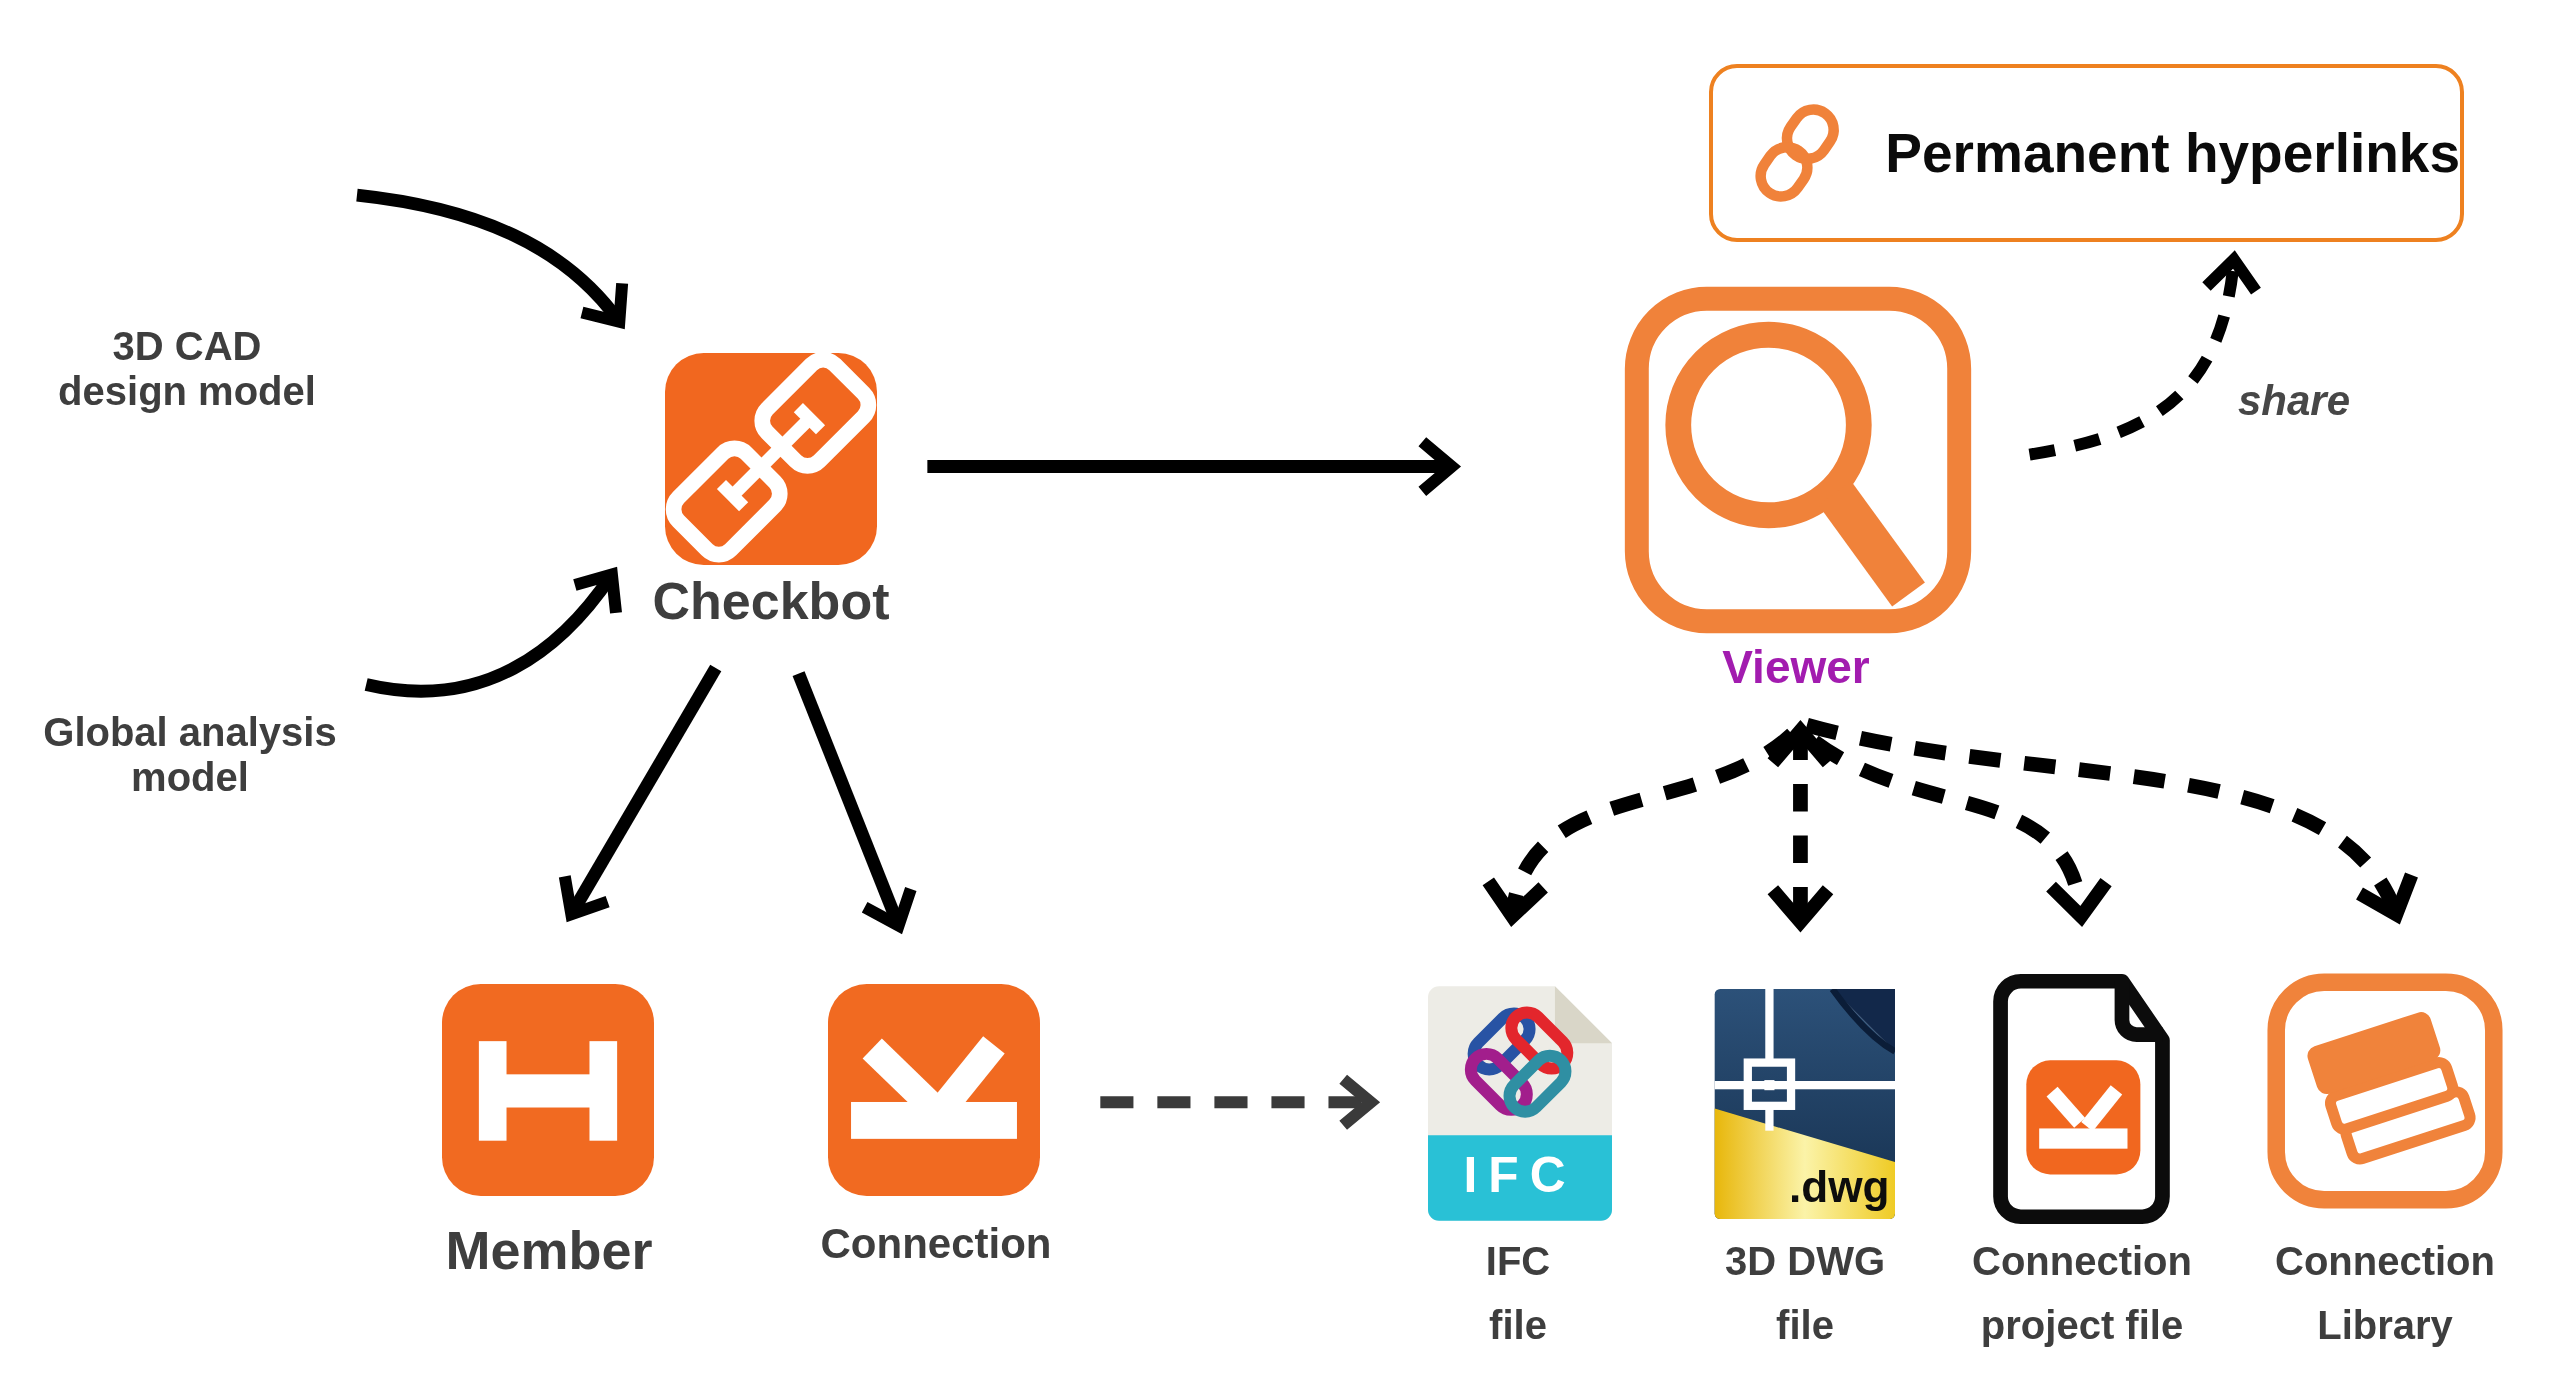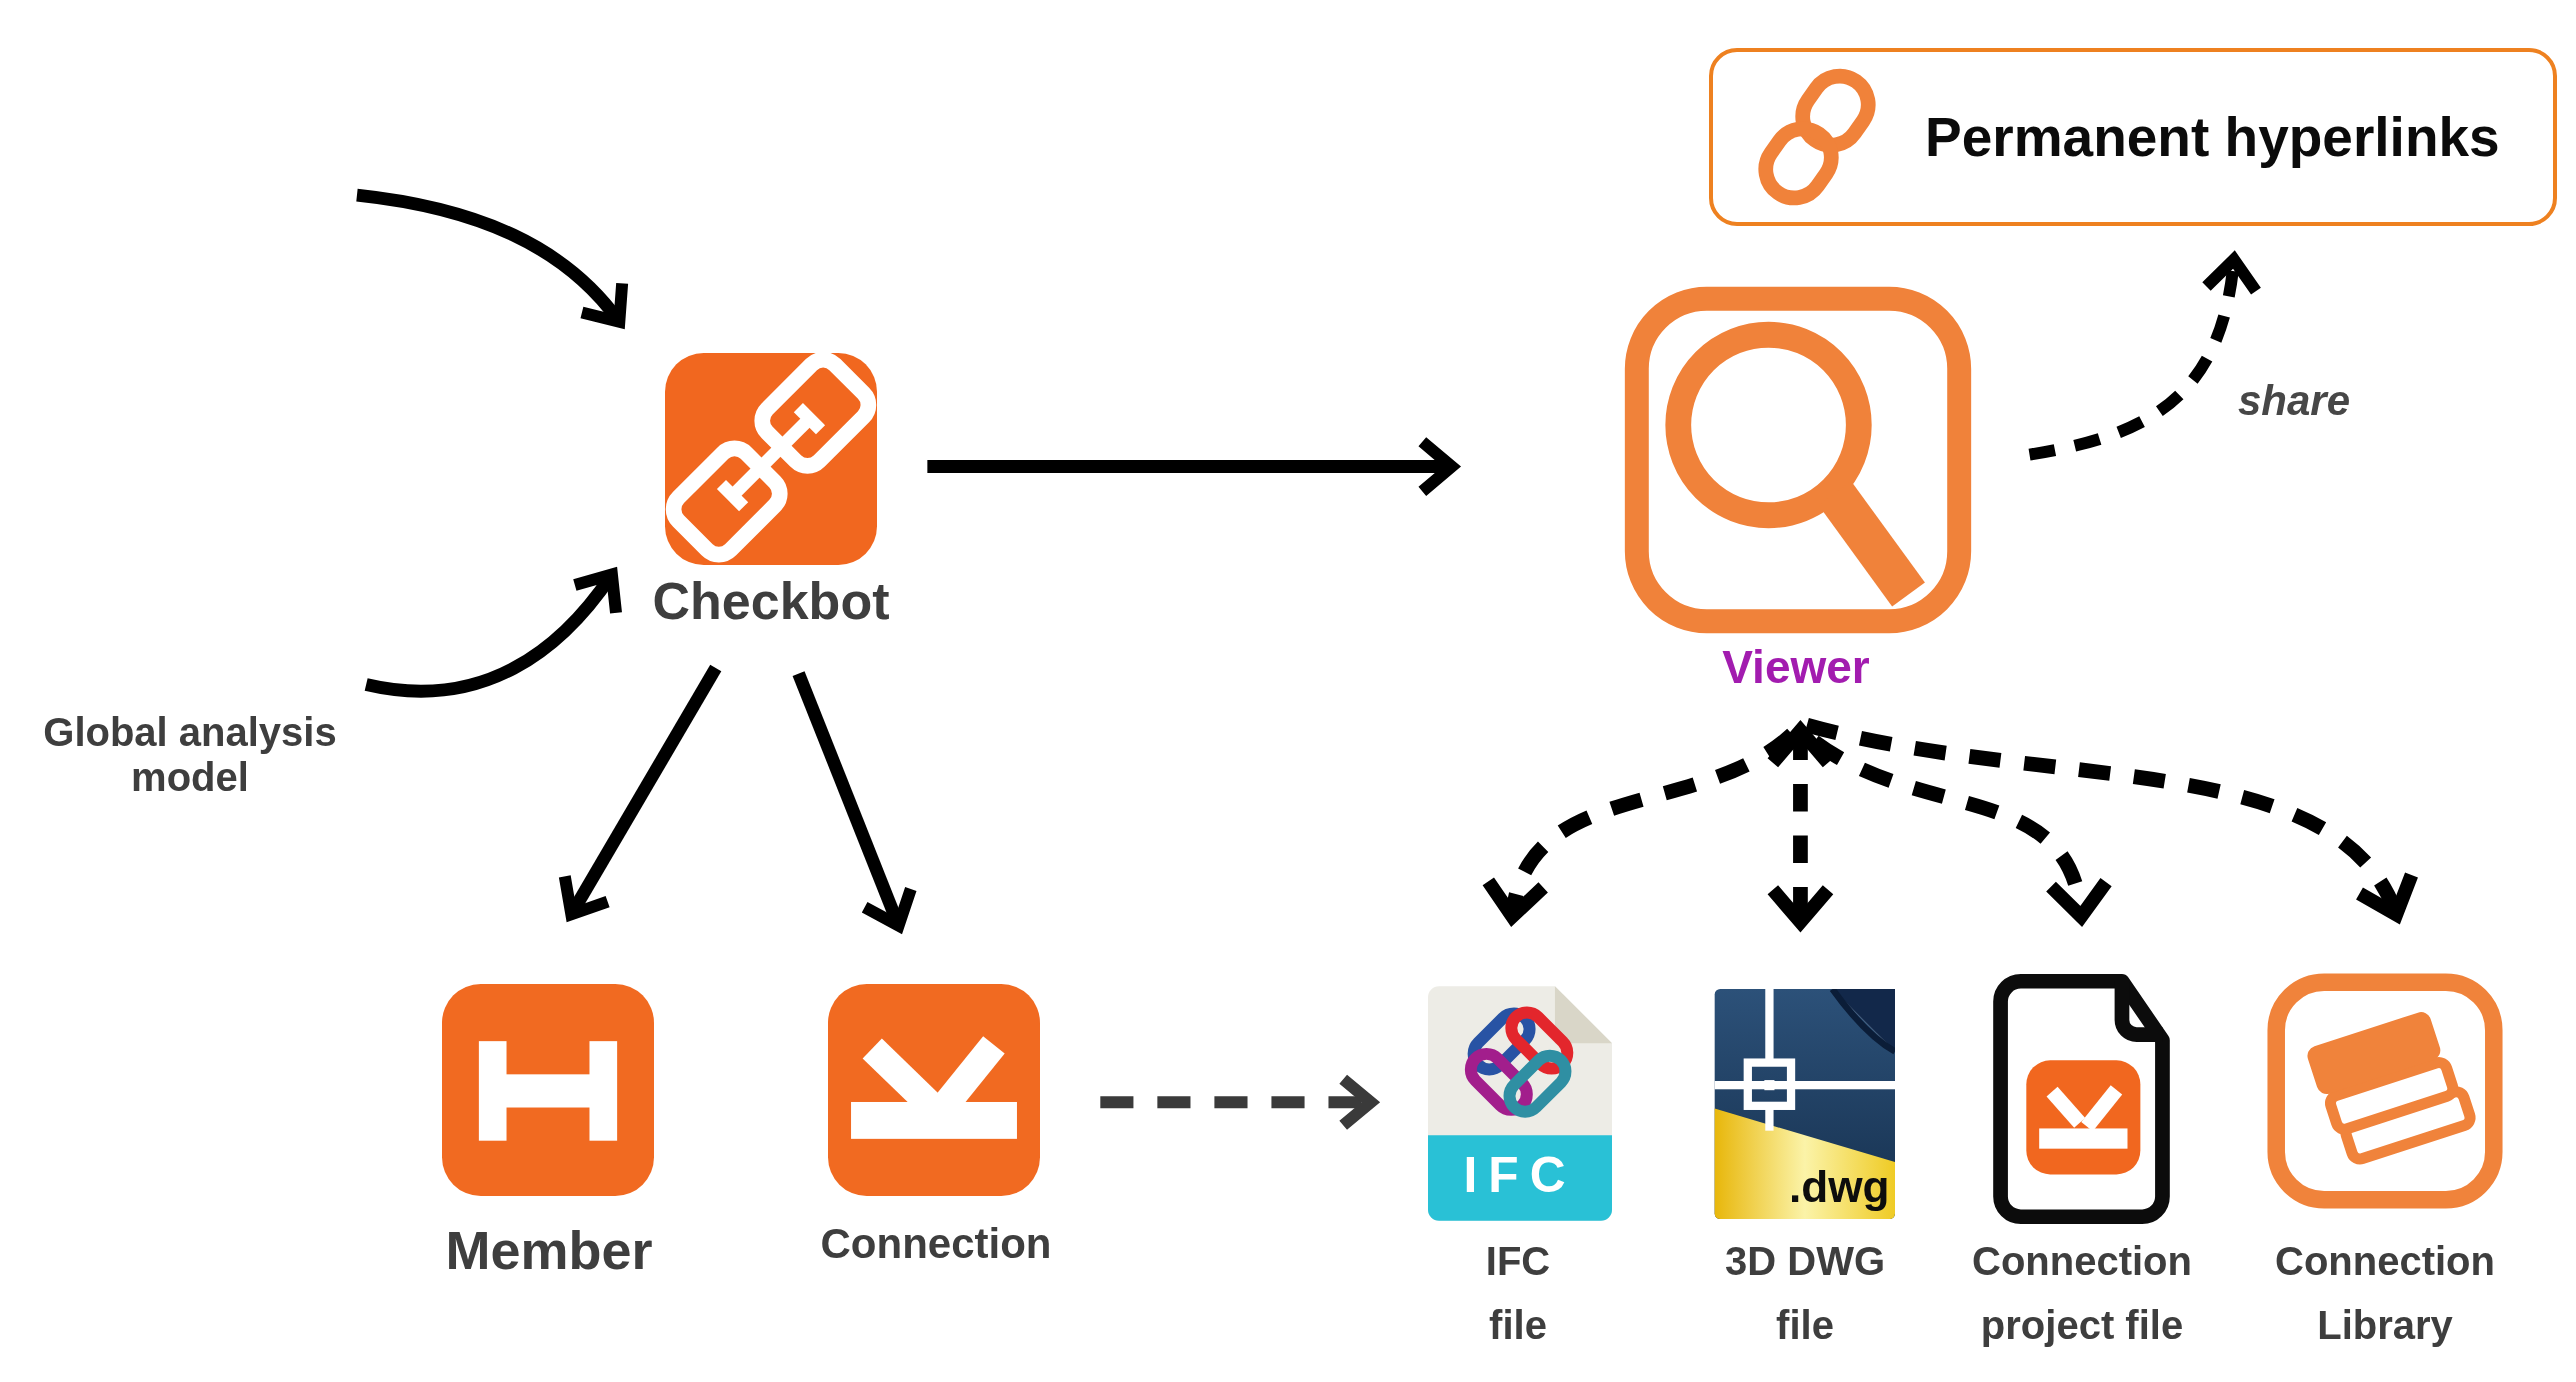--- a/index.html
+++ b/index.html
@@ -5,21 +5,21 @@
   html,body{margin:0;padding:0;background:#fff;}
   #canvas{position:relative;width:2576px;height:1383px;background:#fff;overflow:hidden;
           font-family:"Liberation Sans",sans-serif;}
   #edges{position:absolute;left:0;top:0;pointer-events:none;}
   .node{position:absolute;}
   .lbl{position:absolute;transform:translateX(-50%);text-align:center;font-weight:700;
        color:#3E3E3E;font-size:40px;line-height:1.12;white-space:nowrap;}
   .lbl.filelbl{line-height:1.6;}
   .lbl.black{color:#a21caf;font-size:46px;}
   .lbl.italic{font-style:italic;font-size:42px;color:#474747;}
-  #permanent-box{position:absolute;left:1709px;top:48px;width:848px;height:178px;
+  #permanent-box{position:absolute;left:1709px;top:64px;width:755px;height:178px;
        border:4.6px solid #EE8120;border-radius:28px;background:#fff;box-sizing:border-box;
        display:flex;align-items:center;gap:39px;padding-left:35px;}
   #permanent-box .ptext{font-size:55px;font-weight:700;color:#0B0B0B;white-space:nowrap;}
   svg text{font-family:"Liberation Sans",sans-serif;}
 </style>
 </head>
 <body>
 
 <div id="canvas">
 
@@ -43,20 +43,24 @@
     <path d="M 868 732 L 976 1004" fill="none" stroke="#000" stroke-width="14" marker-end="url(#mk-b13)"></path>
     <path d="M 1196 1198 H 1488" fill="none" stroke="#3A3A3A" stroke-width="13" stroke-dasharray="36 26" marker-end="url(#mk-g13)"></path>
 
     <path d="M 1957 796 V 1000" fill="none" stroke="#000" stroke-width="16" stroke-dasharray="30 26" marker-start="url(#mk-b16)" marker-end="url(#mk-b16)"></path>
     <path d="M 1948 798 C 1848 890, 1660 846, 1644 994" fill="none" stroke="#000" stroke-width="16" stroke-dasharray="34 26" marker-end="url(#mk-b16)"></path>
     <path d="M 1972 806 C 2090 894, 2250 848, 2262 994" fill="none" stroke="#000" stroke-width="16" stroke-dasharray="34 26" marker-end="url(#mk-b16)"></path>
     <path d="M 1964 788 C 2220 860, 2540 812, 2604 992" fill="none" stroke="#000" stroke-width="16" stroke-dasharray="34 26" marker-end="url(#mk-b16)"></path>
     <path d="M 2206 494 C 2330 474, 2414 436, 2428 284" fill="none" stroke="#000" stroke-width="13" stroke-dasharray="28 22" marker-end="url(#mk-b13)"></path>
   </svg>
 
+  <div class="lbl" style="left:187px;top:324px">
+    <div>3D CAD</div>
+    <div>design model</div>
+  </div>
 
   <div class="lbl" style="left:190px;top:710px">
     <div>Global analysis</div>
     <div>model</div>
   </div>
 
   <div class="node" style="left:665px;top:353px">
     <svg width="212" height="212" viewBox="0 0 230 230">
       <rect x="0" y="0" width="230" height="230" rx="42" fill="#F1671F"></rect>
       <g transform="translate(115,113) rotate(-45)">

